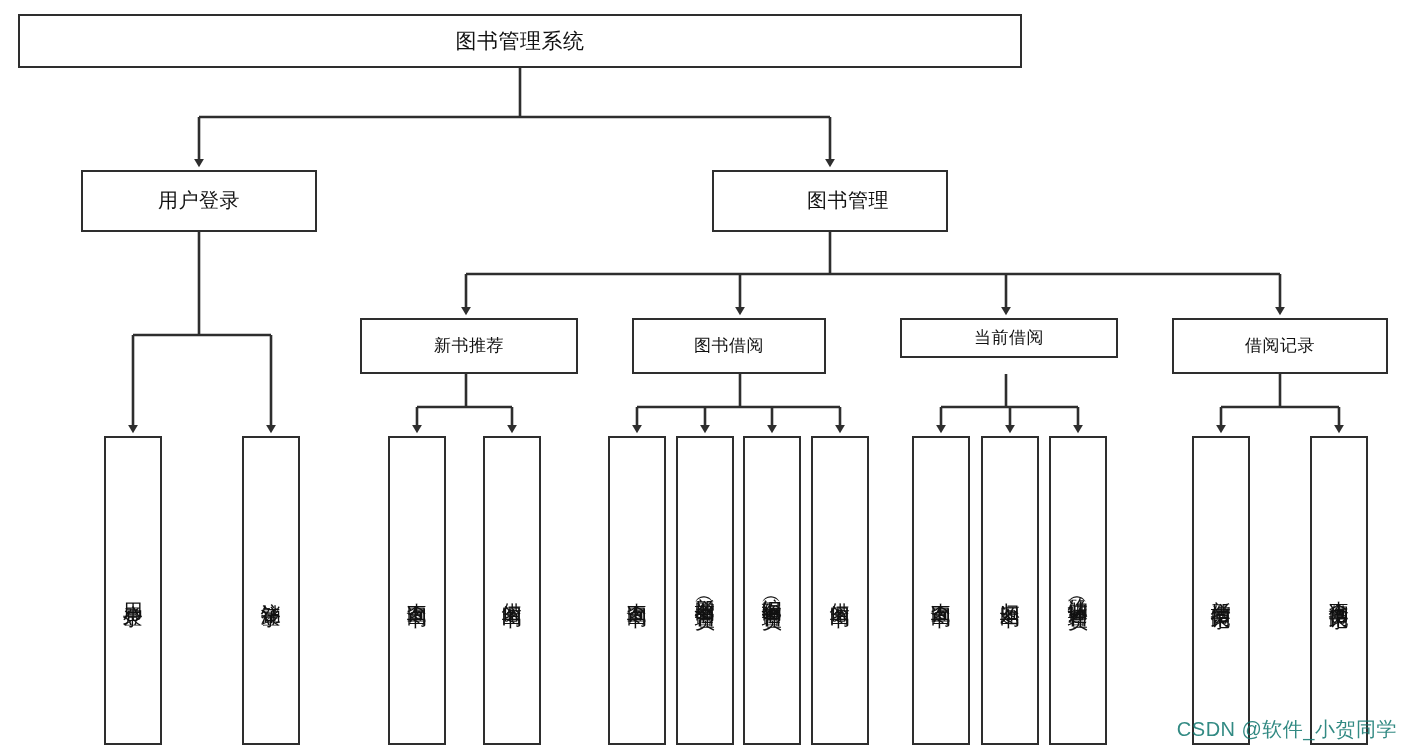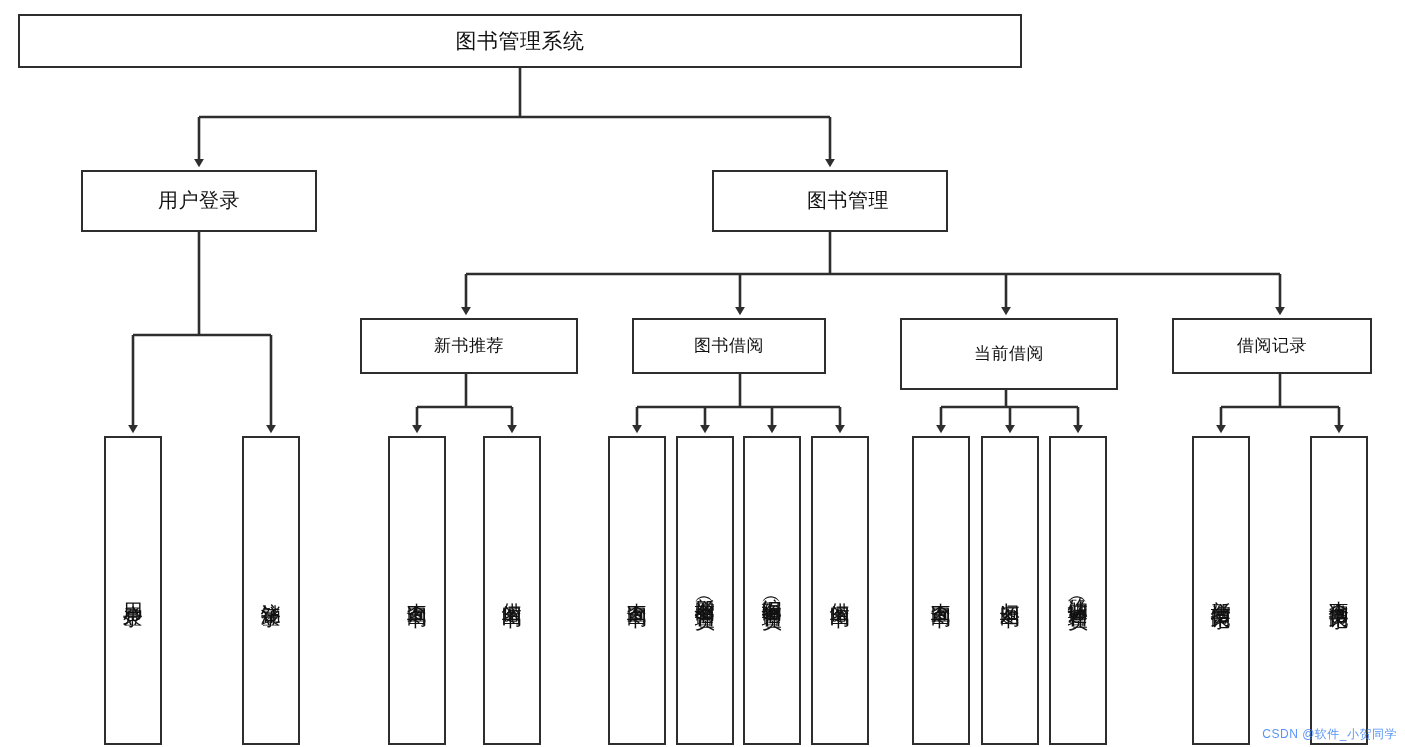--- a/index.html
+++ b/index.html
@@ -53,22 +53,22 @@
     font-size:20px;
     line-height:1.42;
     letter-spacing:2px;
     white-space:nowrap;
     max-height:292px;
   }
   .watermark{
     position:absolute;
     right:8px;
     bottom:4px;
-    font-size:12px;
-    color:#3b82f6;
+    font-size:20px;
+    color:#0f766e;
     opacity:.85;
     white-space:nowrap;
     letter-spacing:.5px;
   }
 </style>
 </head>
 <body>
 
 <div id="canvas">
 
@@ -134,24 +134,24 @@
   <div class="node lvl2" style="left:712px;top:170px;width:236px;height:62px;padding-left:36px;">
     <span class="node-label">图书管理</span>
   </div>
 
   <div class="node lvl3" style="left:360px;top:318px;width:218px;height:56px;">
     <span class="node-label">新书推荐</span>
   </div>
   <div class="node lvl3" style="left:632px;top:318px;width:194px;height:56px;">
     <span class="node-label">图书借阅</span>
   </div>
-  <div class="node lvl3" style="left:900px;top:318px;width:218px;height:72px;">
+  <div class="node lvl3" style="left:900px;top:318px;width:218px;height:40px;">
     <span class="node-label">当前借阅</span>
   </div>
-  <div class="node lvl3" style="left:1172px;top:318px;width:200px;height:56px;">
+  <div class="node lvl3" style="left:1172px;top:318px;width:216px;height:56px;">
     <span class="node-label">借阅记录</span>
   </div>
 
   <div class="node leaf" style="left:104px;top:436px;width:58px;height:309px;">
     <span class="node-label">用户登录</span>
   </div>
   <div class="node leaf" style="left:242px;top:436px;width:58px;height:309px;">
     <span class="node-label">注销登录</span>
   </div>
 

